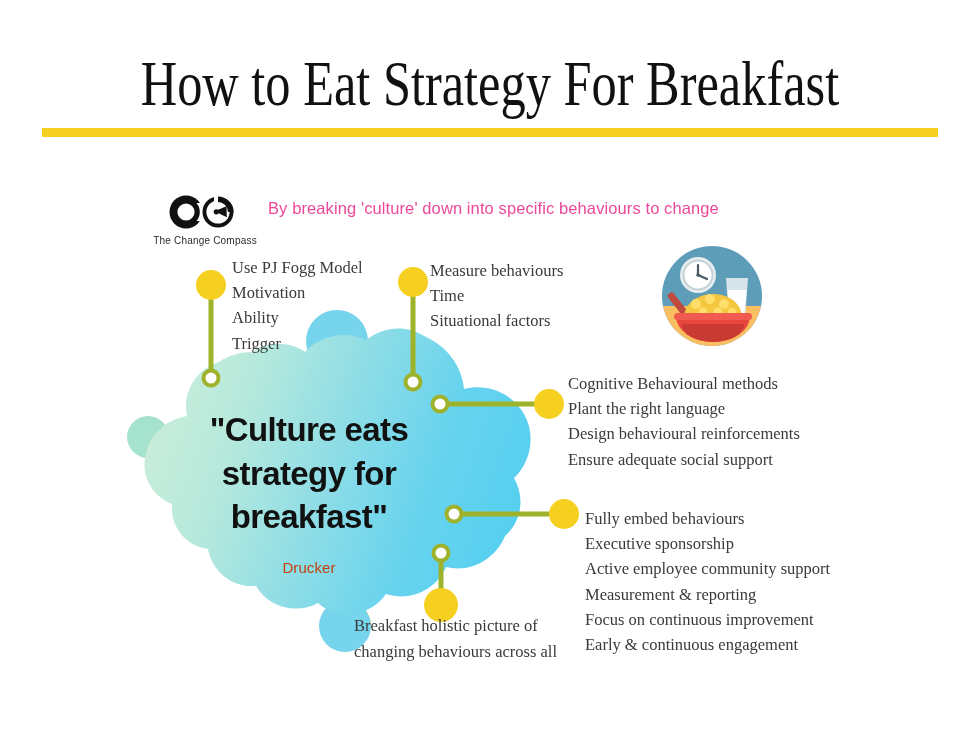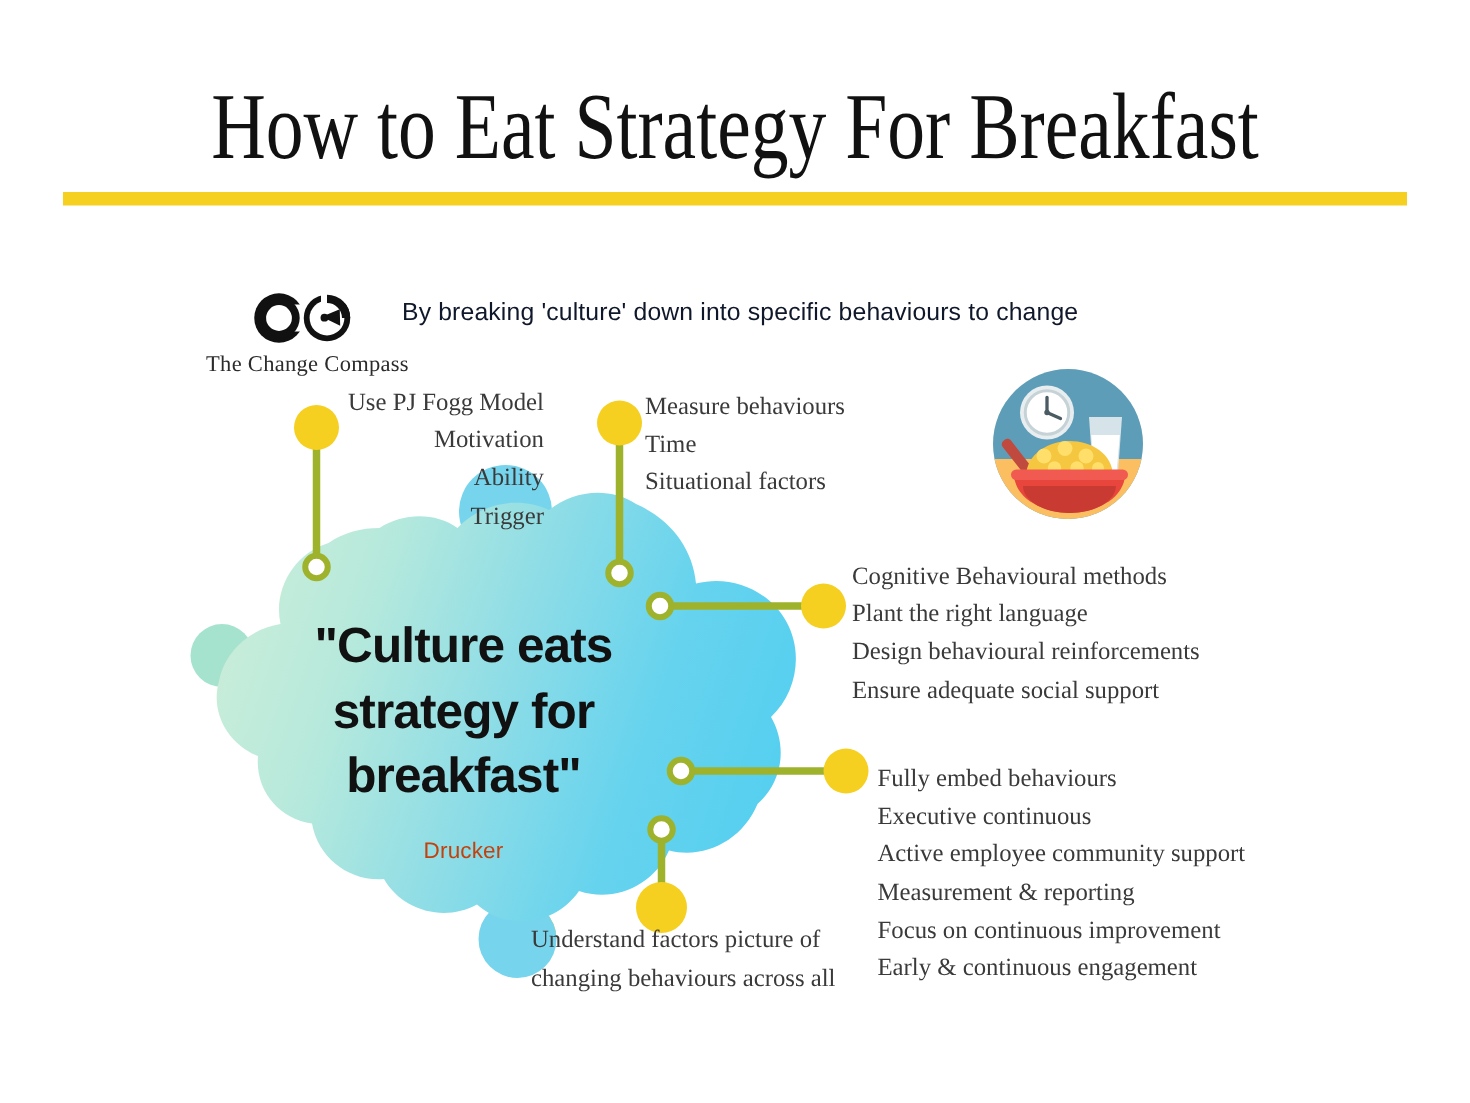--- a/index.html
+++ b/index.html
@@ -47,36 +47,36 @@
   
   #logo-block {
     position: absolute;
     left: 110px;
     top: 192px;
     width: 190px;
     text-align: center;
   }
   #logo-mark { display: block; margin: 0 auto; }
   #logo-text {
-    font-family: Liberation Serif, serif;
-    font-size: 15px;
+    font-family: Liberation Sans, sans-serif;
+    font-size: 10px;
     color: #2b2b2b;
     letter-spacing: 0.2px;
     margin-top: 3px;
   }
 
   
   #subtitle {
     position: absolute;
     left: 268px;
     top: 199px;
     width: 500px;
     font-family: "Liberation Sans", sans-serif;
     font-size: 16.5px;
-    color: #0f172a;
+    color: #ec4899;
     letter-spacing: 0.1px;
     white-space: nowrap;
   }
 
   
   #graphic-svg {
     position: absolute;
     left: 0;
     top: 0;
     width: 980px;
@@ -111,21 +111,21 @@
   
   .callout {
     position: absolute;
     font-family: "Liberation Serif", serif;
     font-size: 16.5px;
     line-height: 1.53;
     color: #3a3a3a;
     white-space: nowrap;
   }
   .callout div { white-space: nowrap; }
-  #callout-1 { left: 232px; top: 255px; text-align: right; }
+  #callout-1 { left: 232px; top: 255px; }
   #callout-2 { left: 430px; top: 258px; }
   #callout-3 { left: 568px; top: 371px; }
   #callout-4 { left: 585px; top: 484px; margin-top: 22px; }
   #callout-5 {
     left: 354px;
     top: 613px;
     line-height: 1.55;
   }
 
   
@@ -259,29 +259,29 @@
 
   <div class="callout" id="callout-3">
     <div>Cognitive Behavioural methods</div>
     <div>Plant the right language</div>
     <div> Design behavioural reinforcements</div>
     <div>Ensure adequate social support</div>
   </div>
 
   <div class="callout" id="callout-4">
     <div>Fully embed behaviours</div>
-    <div>Executive continuous</div>
+    <div>Executive sponsorship</div>
     <div>Active employee community support</div>
     <div>Measurement &amp; reporting</div>
     <div>Focus on continuous improvement</div>
     <div>Early &amp; continuous engagement</div>
   </div>
 
   <div class="callout" id="callout-5">
-    <div>Understand factors picture of</div>
+    <div>Breakfast holistic picture of</div>
     <div>changing behaviours across all</div>
   </div>
 
   <svg id="breakfast-icon" viewBox="0 0 104 104">
     <defs>
       <clipPath id="iconClip">
           <circle cx="52" cy="52" r="50"></circle>
         </clipPath>
     </defs>
     <g clip-path="url(#iconClip)">

